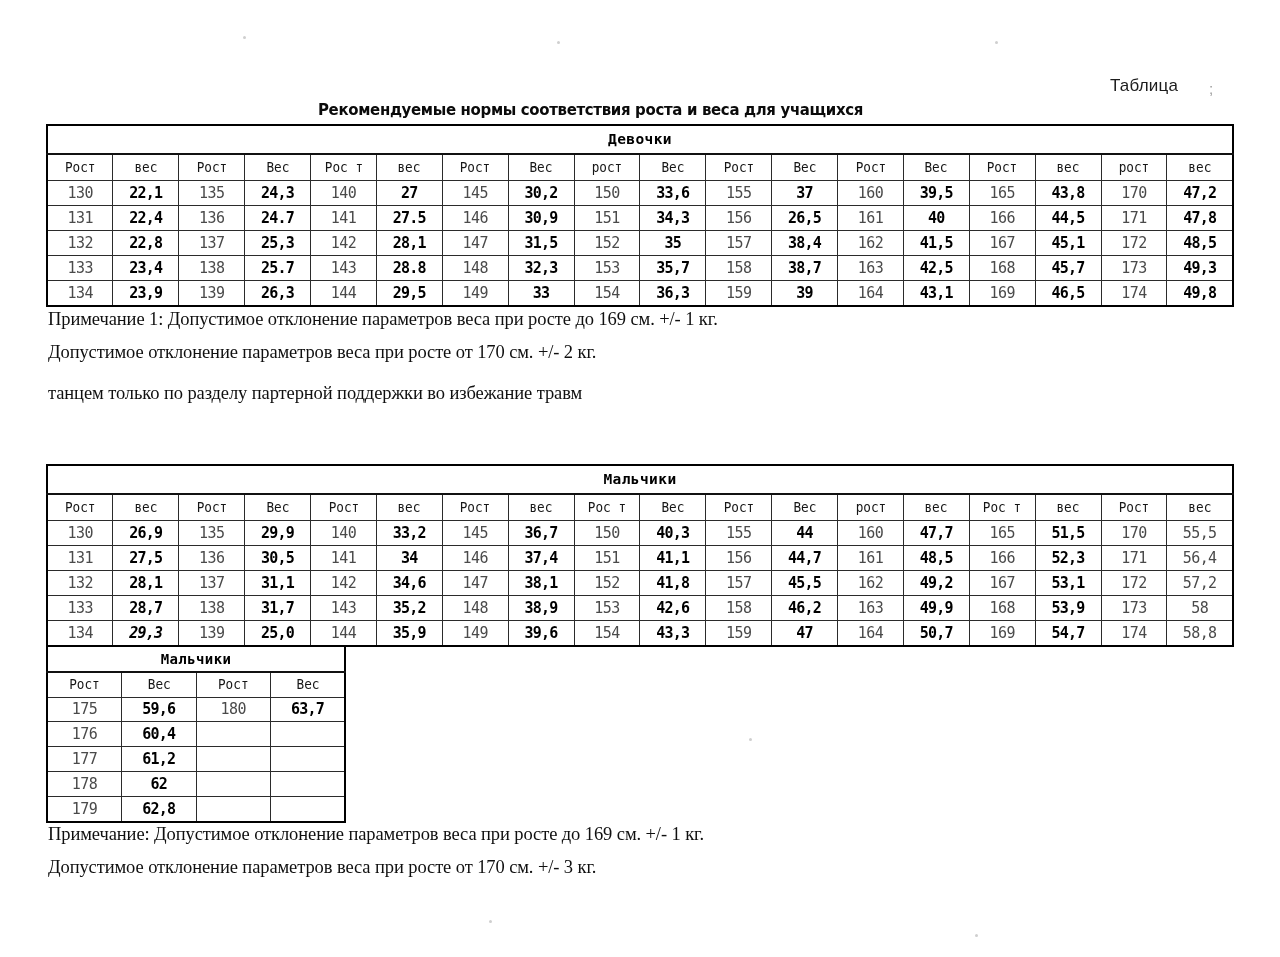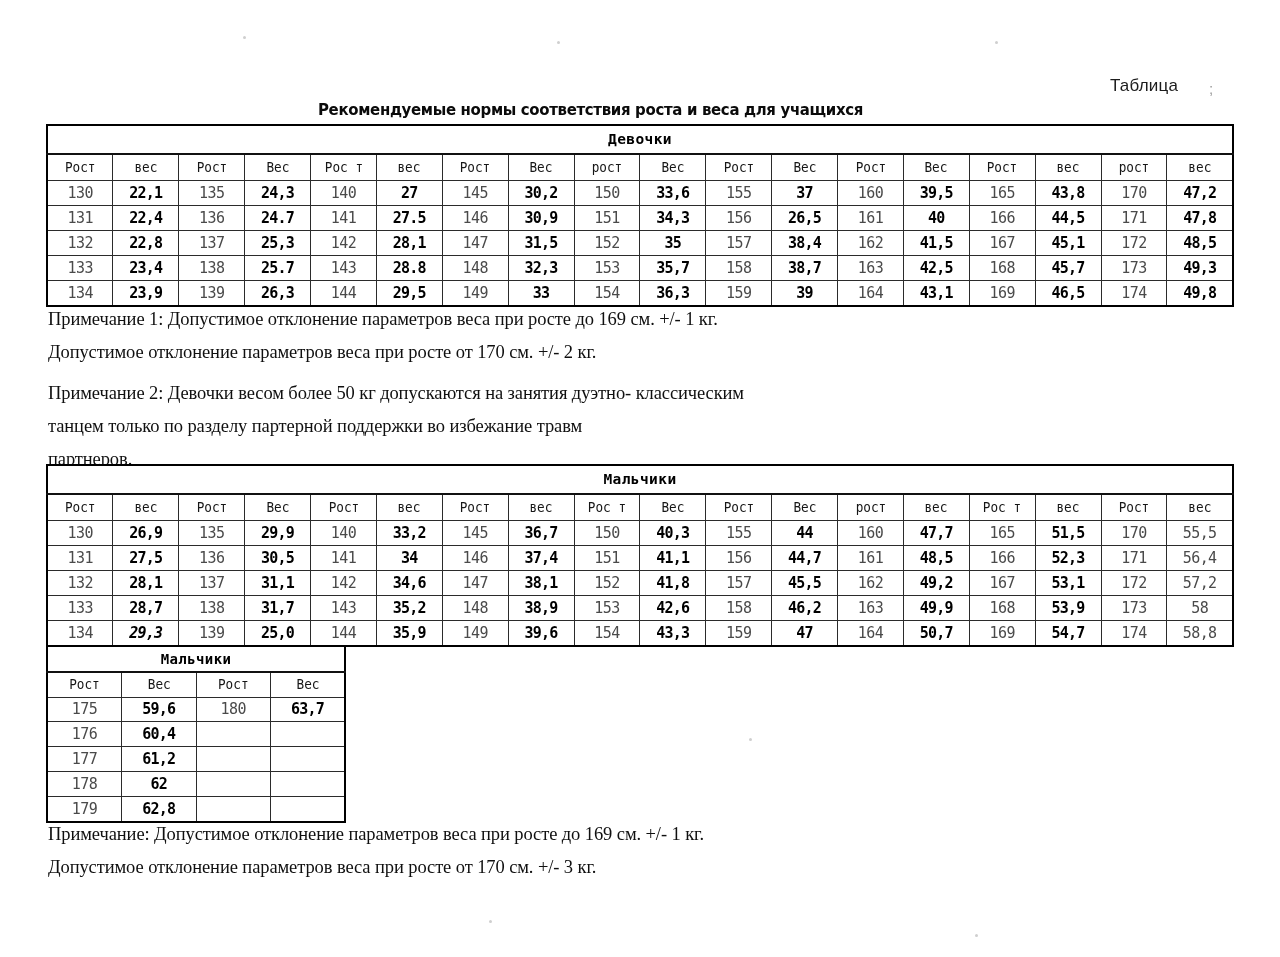--- a/index.html
+++ b/index.html
@@ -283,23 +283,21 @@
         <td class="dcell w-val" style="width: 60px;">49,8</td>
       </tr>
     </tbody>
 </table>
 
 <div class="note-block" id="girls-note-1">
     <p class="note-line">Примечание 1: Допустимое отклонение параметров веса при росте до 169 см. +/- 1 кг.</p>
     <p class="note-line">Допустимое отклонение параметров веса при росте от 170 см. +/- 2 кг.</p>
   </div>
 <div class="note-block" id="girls-note-2">
-    <p class="note-line">Примечание 2: Девочки весом более 50 кг допускаются на занятия дуэтно- классическим</p>
     <p class="note-line">танцем только по разделу партерной поддержки во избежание травм</p>
-    <p class="note-line">партнеров.</p>
   </div>
 
 <table class="norm-table" id="boys-table">
   <tbody>
       <tr>
         <td class="band" colspan="18">Мальчики</td>
       </tr>
       <tr>
         <th class="hcell" style="width: 75px;">Рост</th>
         <th class="hcell" style="width: 65px;">вес</th>

